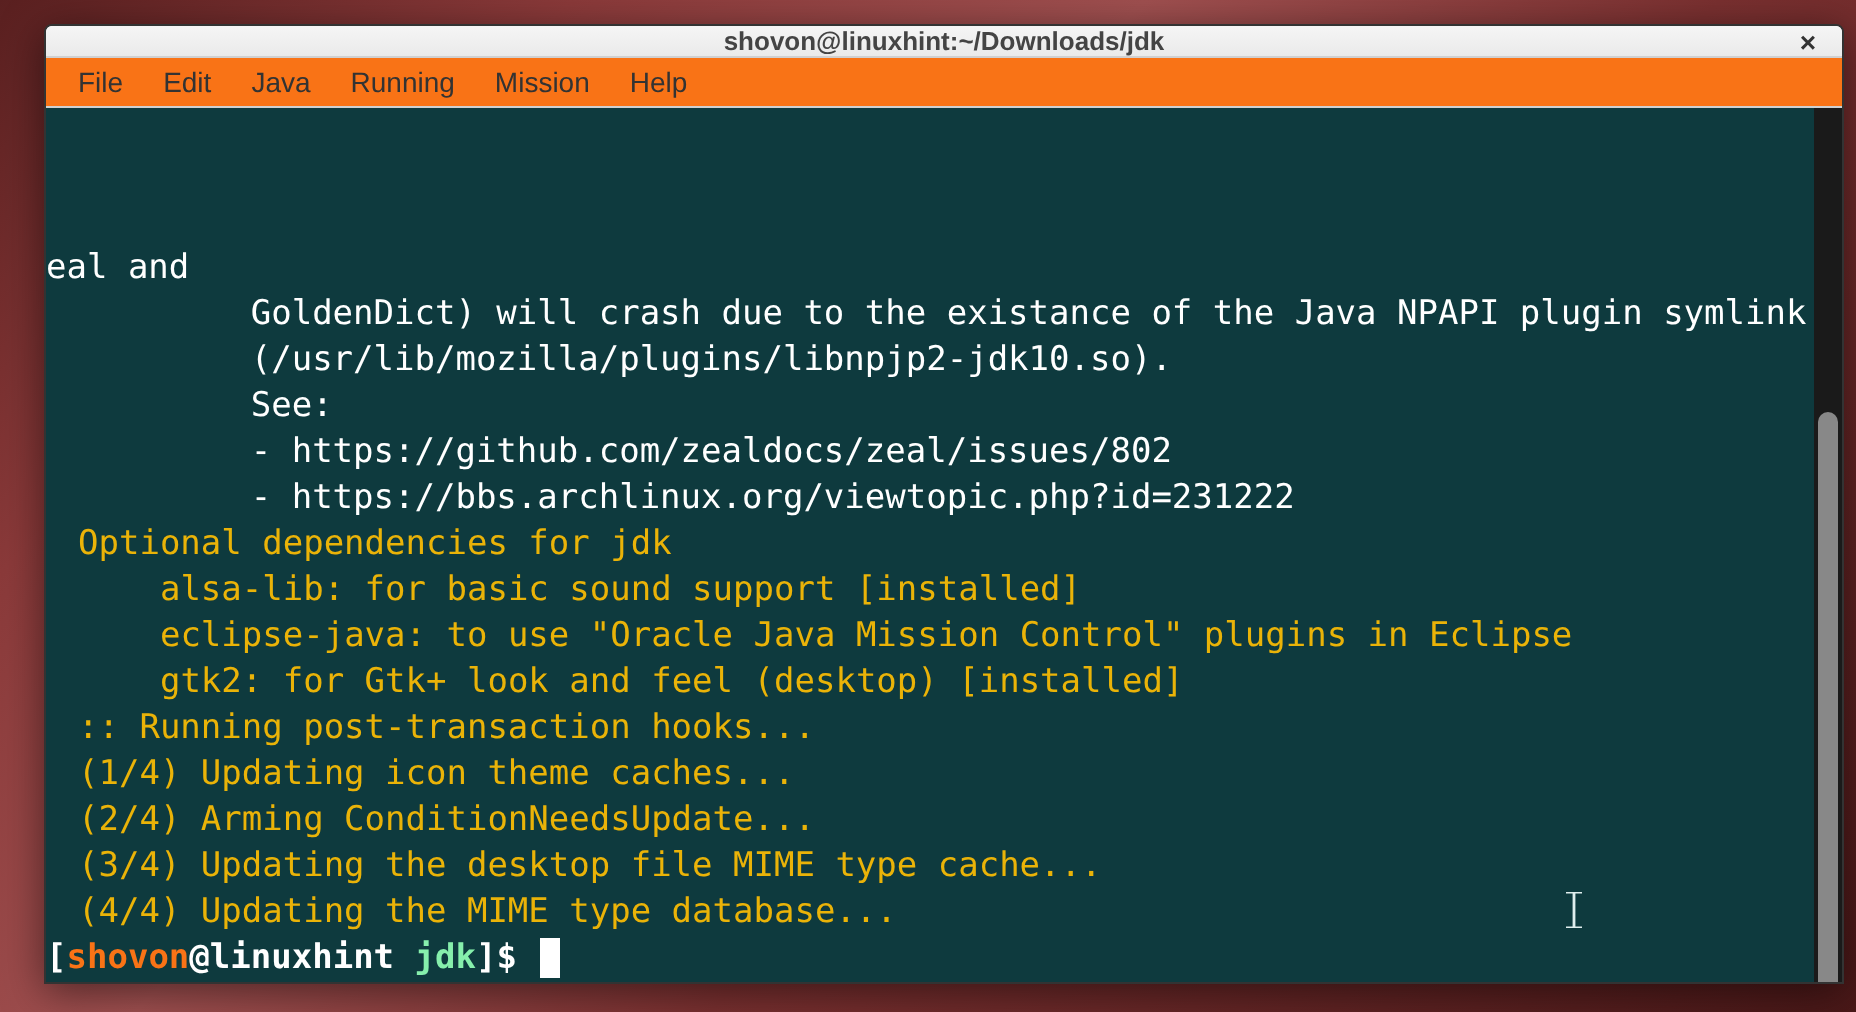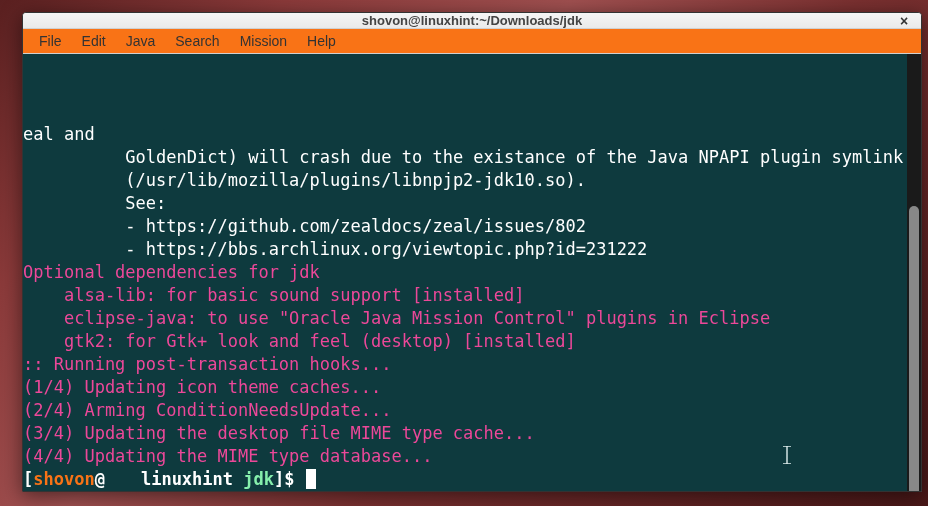--- a/index.html
+++ b/index.html
@@ -75,24 +75,24 @@
     font-family: "DejaVu Sans Mono", "Liberation Mono", monospace;
     font-size: 17px;
     line-height: 23px;
     white-space: pre-wrap;
     padding: 0 2px 2px 0;
     overflow: hidden;
     position: relative;
   }
   .line { display: block; }
   .bold { color: #ffffff; font-weight: normal; }
-  .norm { color: #ec4899; }
+  .norm { color: #eab308; padding-left: 16px; }
   .prompt-br { color: #ffffff; font-weight: bold; }
   .prompt-user { color: #f97316; font-weight: bold; }
-  .prompt-host { color: #ffffff; font-weight: bold; padding-left: 36px; }
+  .prompt-host { color: #ffffff; font-weight: bold; }
   .prompt-at { color: #ffffff; font-weight: bold; }
   .prompt-dir { color: #86efac; font-weight: bold; }
   .cursor {
     display: inline-block;
     width: 10px;
     height: 20px;
     background: #ffffff;
     vertical-align: text-bottom;
     margin-left: 1px;
   }
@@ -128,21 +128,21 @@
   <div class="titlebar">
     <span>shovon@linuxhint:~/Downloads/jdk</span>
     <div class="close-btn">
       <span>×</span>
     </div>
   </div>
   <div class="menubar">
     <div class="menu-item">File</div>
     <div class="menu-item">Edit</div>
     <div class="menu-item">Java</div>
-    <div class="menu-item">Search</div>
+    <div class="menu-item">Running</div>
     <div class="menu-item">Mission</div>
     <div class="menu-item">Help</div>
   </div>
   <div class="terminal-wrap">
     <div class="terminal" id="term">
       
       <span class="line bold">eal and</span><span class="line bold">          GoldenDict) will crash due to the existance of the Java NPAPI plugin symlink</span><span class="line bold">          (/usr/lib/mozilla/plugins/libnpjp2-jdk10.so).</span><span class="line bold"></span><span class="line bold">          See:</span><span class="line bold">          - https://github.com/zealdocs/zeal/issues/802</span><span class="line bold">          - https://bbs.archlinux.org/viewtopic.php?id=231222</span><span class="line norm">Optional dependencies for jdk</span><span class="line norm">    alsa-lib: for basic sound support [installed]</span><span class="line norm">    eclipse-java: to use "Oracle Java Mission Control" plugins in Eclipse</span><span class="line norm">    gtk2: for Gtk+ look and feel (desktop) [installed]</span><span class="line norm">:: Running post-transaction hooks...</span><span class="line norm">(1/4) Updating icon theme caches...</span><span class="line norm">(2/4) Arming ConditionNeedsUpdate...</span><span class="line norm">(3/4) Updating the desktop file MIME type cache...</span><span class="line norm">(4/4) Updating the MIME type database...</span><span class="line"><span class="prompt-br">[</span><span class="prompt-user">shovon</span><span class="prompt-at">@</span><span class="prompt-host">linuxhint</span><span class="prompt-br"> </span><span class="prompt-dir">jdk</span><span class="prompt-br">]$ </span><span class="cursor"></span></span>
       <div class="text-cursor">
         <svg viewBox="0 0 8 18">
             <path d="M0 0 H8 M4 0 V18 M0 18 H8" stroke="#dfeeee" stroke-width="1.4" fill="none"></path>

